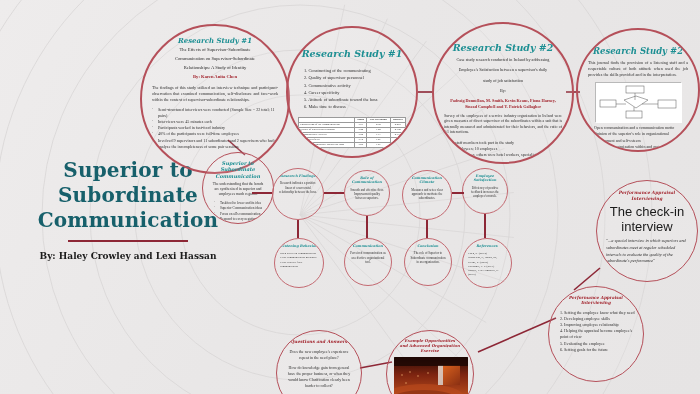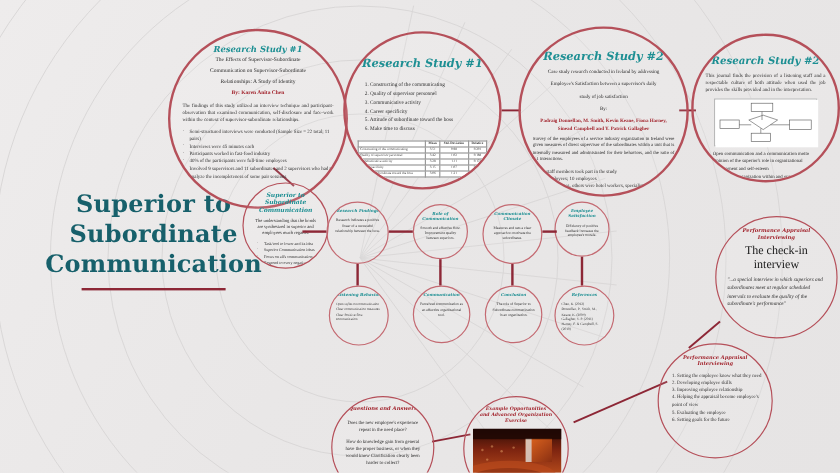--- a/index.html
+++ b/index.html
@@ -73,21 +73,21 @@
   #rs3 .bub-p { font-size: 4.2px; line-height: 1.45; margin-top: 4px; }
   #rs3 .bub-ul { font-size: 4px; line-height: 1.55; margin-top: 3px; }
 
   #sup-sub { left: 202px; top: 152px; width: 72px; height: 72px; padding: 7px; }
   #sup-sub .bub-h { font-size: 5px; line-height: 1.25; }
   #sup-sub .bub-p { font-size: 3.8px; line-height: 1.4; margin-top: 3px; text-align: center; }
   #sup-sub .bub-ul { font-size: 3.4px; line-height: 1.6; margin-top: 3px; padding-left: 4px; }
 
   #appraisal { left: 596px; top: 180px; width: 102px; height: 102px; padding: 9px; }
   #appraisal .bub-h { font-size: 4.4px; line-height: 1.3; color:#a3262f; }
-  #appraisal .lead { font-family:Liberation Serif, serif; font-size: 10px; color:#1a1a1a; margin-top: 3px; }
+  #appraisal .lead { font-family:Liberation Sans, sans-serif; font-size: 13px; color:#1a1a1a; margin-top: 3px; }
   #appraisal .bub-p { font-size: 4.4px; line-height: 1.5; margin-top: 4px; font-style: italic; text-align: left; }
 
   #guidelines { left: 548px; top: 286px; width: 96px; height: 96px; padding: 8px; }
   #guidelines .bub-h { font-size: 4.2px; line-height: 1.3; color:#a3262f; }
   #guidelines .bub-ol { font-size: 4.1px; line-height: 1.5; margin-top: 4px; padding-left: 3px; }
 
   #qa { left: 276px; top: 330px; width: 86px; height: 86px; padding: 8px; }
   #qa .bub-h { font-size: 4.4px; color:#a3262f; line-height: 1.3; }
   #qa .bub-p { font-size: 4px; line-height: 1.45; margin-top: 4px; text-align: center; }
   #qa .q2 { margin-top: 5px; }
@@ -151,20 +151,21 @@
       <line x1="360" y1="368" x2="392" y2="362"></line>
       <line x1="478" y1="352" x2="556" y2="318"></line>
     </g>
   </svg>
 
   <div id="title-block">
     <div class="ttl">Superior to</div>
     <div class="ttl">Subordinate</div>
     <div class="ttl">Communication</div>
     <div id="title-rule"></div>
+    <div class="auth">By: Haley Crowley and Lexi Hassan</div>
   </div>
 
   <div id="rs-intro" class="bubble">
     <span class="bub-h">Research Study #1</span>
     <span class="bub-sub">The Effects of Supervisor-Subordinate</span>
     <span class="bub-sub">Communication on Supervisor-Subordinate</span>
     <span class="bub-sub">Relationships: A Study of Identity</span>
     <span class="bub-sub red">By: Karen Anita Chen</span>
     <p class="bub-p">The findings of this study utilized an interview technique and participant-observation that examined communication, self-disclosure and face-work within the context of supervisor-subordinate relationships.</p>
     <ul class="bub-ul">

